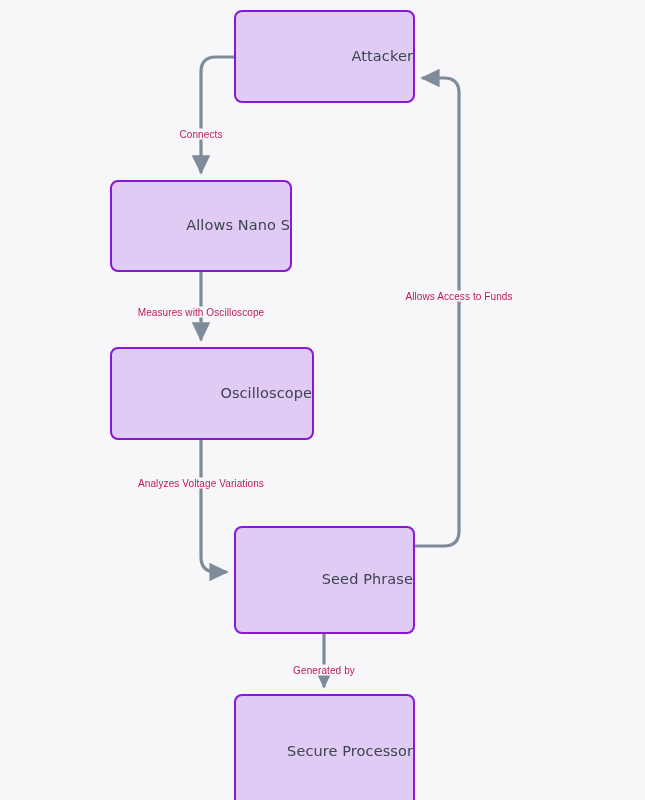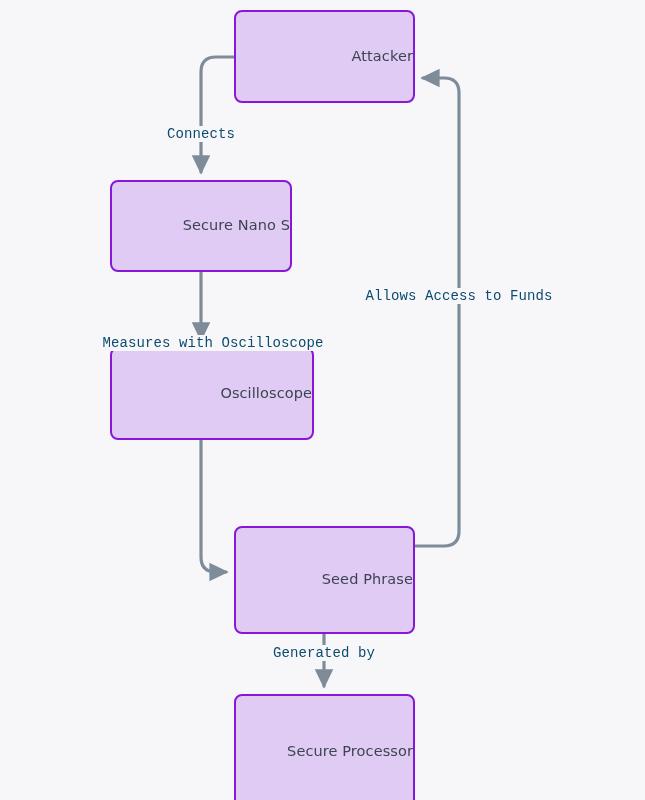--- a/index.html
+++ b/index.html
@@ -40,39 +40,39 @@
     font-family: "DejaVu Sans", sans-serif;
     font-size: 14.5px;
     color: #3d4450;
     letter-spacing: 0.1px;
     text-align: center;
     line-height: 1.2;
     white-space: nowrap;
   }
   .edge-label {
     position: absolute;
-    font-family: Liberation Mono, monospace;
-    font-size: 14px;
-    color: #0c4a6e;
+    font-family: Liberation Sans, sans-serif;
+    font-size: 10px;
+    color: #be185d;
     background: #f7f7fa;
     white-space: nowrap;
     padding: 0 3px;
     letter-spacing: 0.1px;
   }
   
   #node-attacker        { left: 234px; top: 10px;  width: 181px; height: 93px; }
   #node-ledger          { left: 110px; top: 180px; width: 182px; height: 92px; }
   #node-oscilloscope    { left: 110px; top: 347px; width: 204px; height: 93px; }
   #node-seedphrase      { left: 234px; top: 526px; width: 181px; height: 108px; }
   #node-secureprocessor { left: 234px; top: 694px; width: 181px; height: 116px; }
   
   #label-connects        { left: 201px; top: 134px; transform: translate(-50%, -50%); }
-  #label-measures        { left: 213px; top: 312px; transform: translate(-50%, -50%); margin-top: 31px; }
+  #label-measures        { left: 201px; top: 312px; transform: translate(-50%, -50%); }
   #label-analyzes        { left: 201px; top: 483px; transform: translate(-50%, -50%); }
-  #label-generatedby     { left: 324px; top: 653px; transform: translate(-50%, -50%); }
+  #label-generatedby     { left: 324px; top: 670px; transform: translate(-50%, -50%); }
   #label-allowsaccess    { left: 459px; top: 296px; transform: translate(-50%, -50%); }
 </style>
 </head>
 <body>
 
 <div id="diagram-root">
 
   <svg id="edge-layer" viewBox="0 0 645 800" width="645" height="800" xmlns="http://www.w3.org/2000/svg">
     <defs>
       <marker id="arrowhead" markerWidth="7" markerHeight="7" refX="5.2" refY="3.5" orient="auto" markerUnits="strokeWidth">
@@ -92,37 +92,38 @@
     <path d="M 324 618 L 324 686" fill="none" stroke="#7e8c9a" stroke-width="3.2" stroke-linecap="round" marker-end="url(#arrowhead)"></path>
 
     <path d="M 415 546 L 444 546 Q 459 546 459 531 L 459 93 Q 459 78 444 78 L 423 78" fill="none" stroke="#7e8c9a" stroke-width="3.2" stroke-linecap="round" marker-end="url(#arrowhead-left)"></path>
   </svg>
 
   <div class="node" id="node-attacker">
     <span class="node-label">Attacker</span>
   </div>
 
   <div class="node" id="node-ledger">
-    <span class="node-label">Secure Nano S</span>
+    <span class="node-label">Allows Nano S</span>
   </div>
 
   <div class="node" id="node-oscilloscope">
     <span class="node-label">Oscilloscope</span>
   </div>
 
   <div class="node" id="node-seedphrase">
     <span class="node-label">Seed Phrase</span>
   </div>
 
   <div class="node" id="node-secureprocessor">
     <span class="node-label">Secure Processor</span>
   </div>
 
   <div class="edge-label" id="label-connects">Connects</div>
 
   <div class="edge-label" id="label-measures">Measures with Oscilloscope</div>
 
+  <div class="edge-label" id="label-analyzes">Analyzes Voltage Variations</div>
 
   <div class="edge-label" id="label-generatedby">Generated by</div>
 
   <div class="edge-label" id="label-allowsaccess">Allows Access to Funds</div>
 
 </div>
 
 </body></html>

